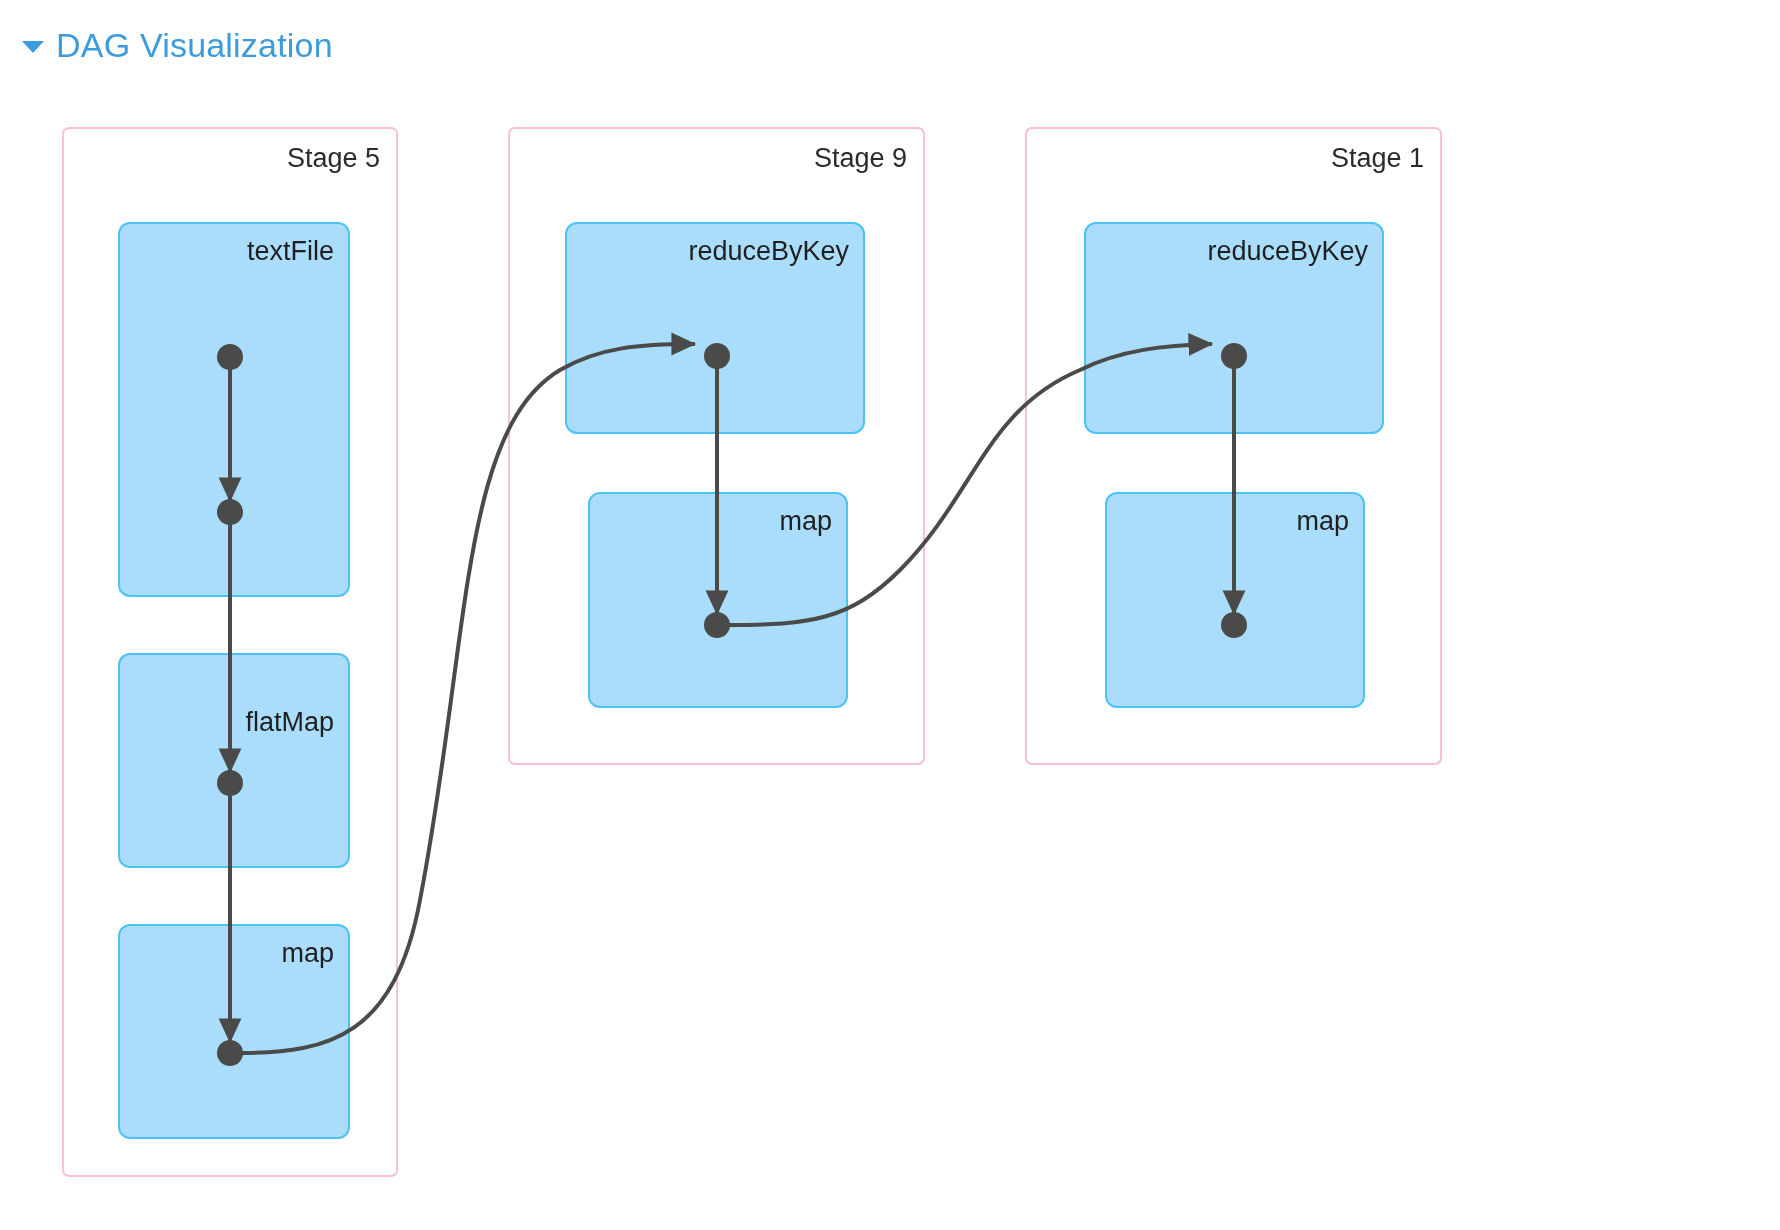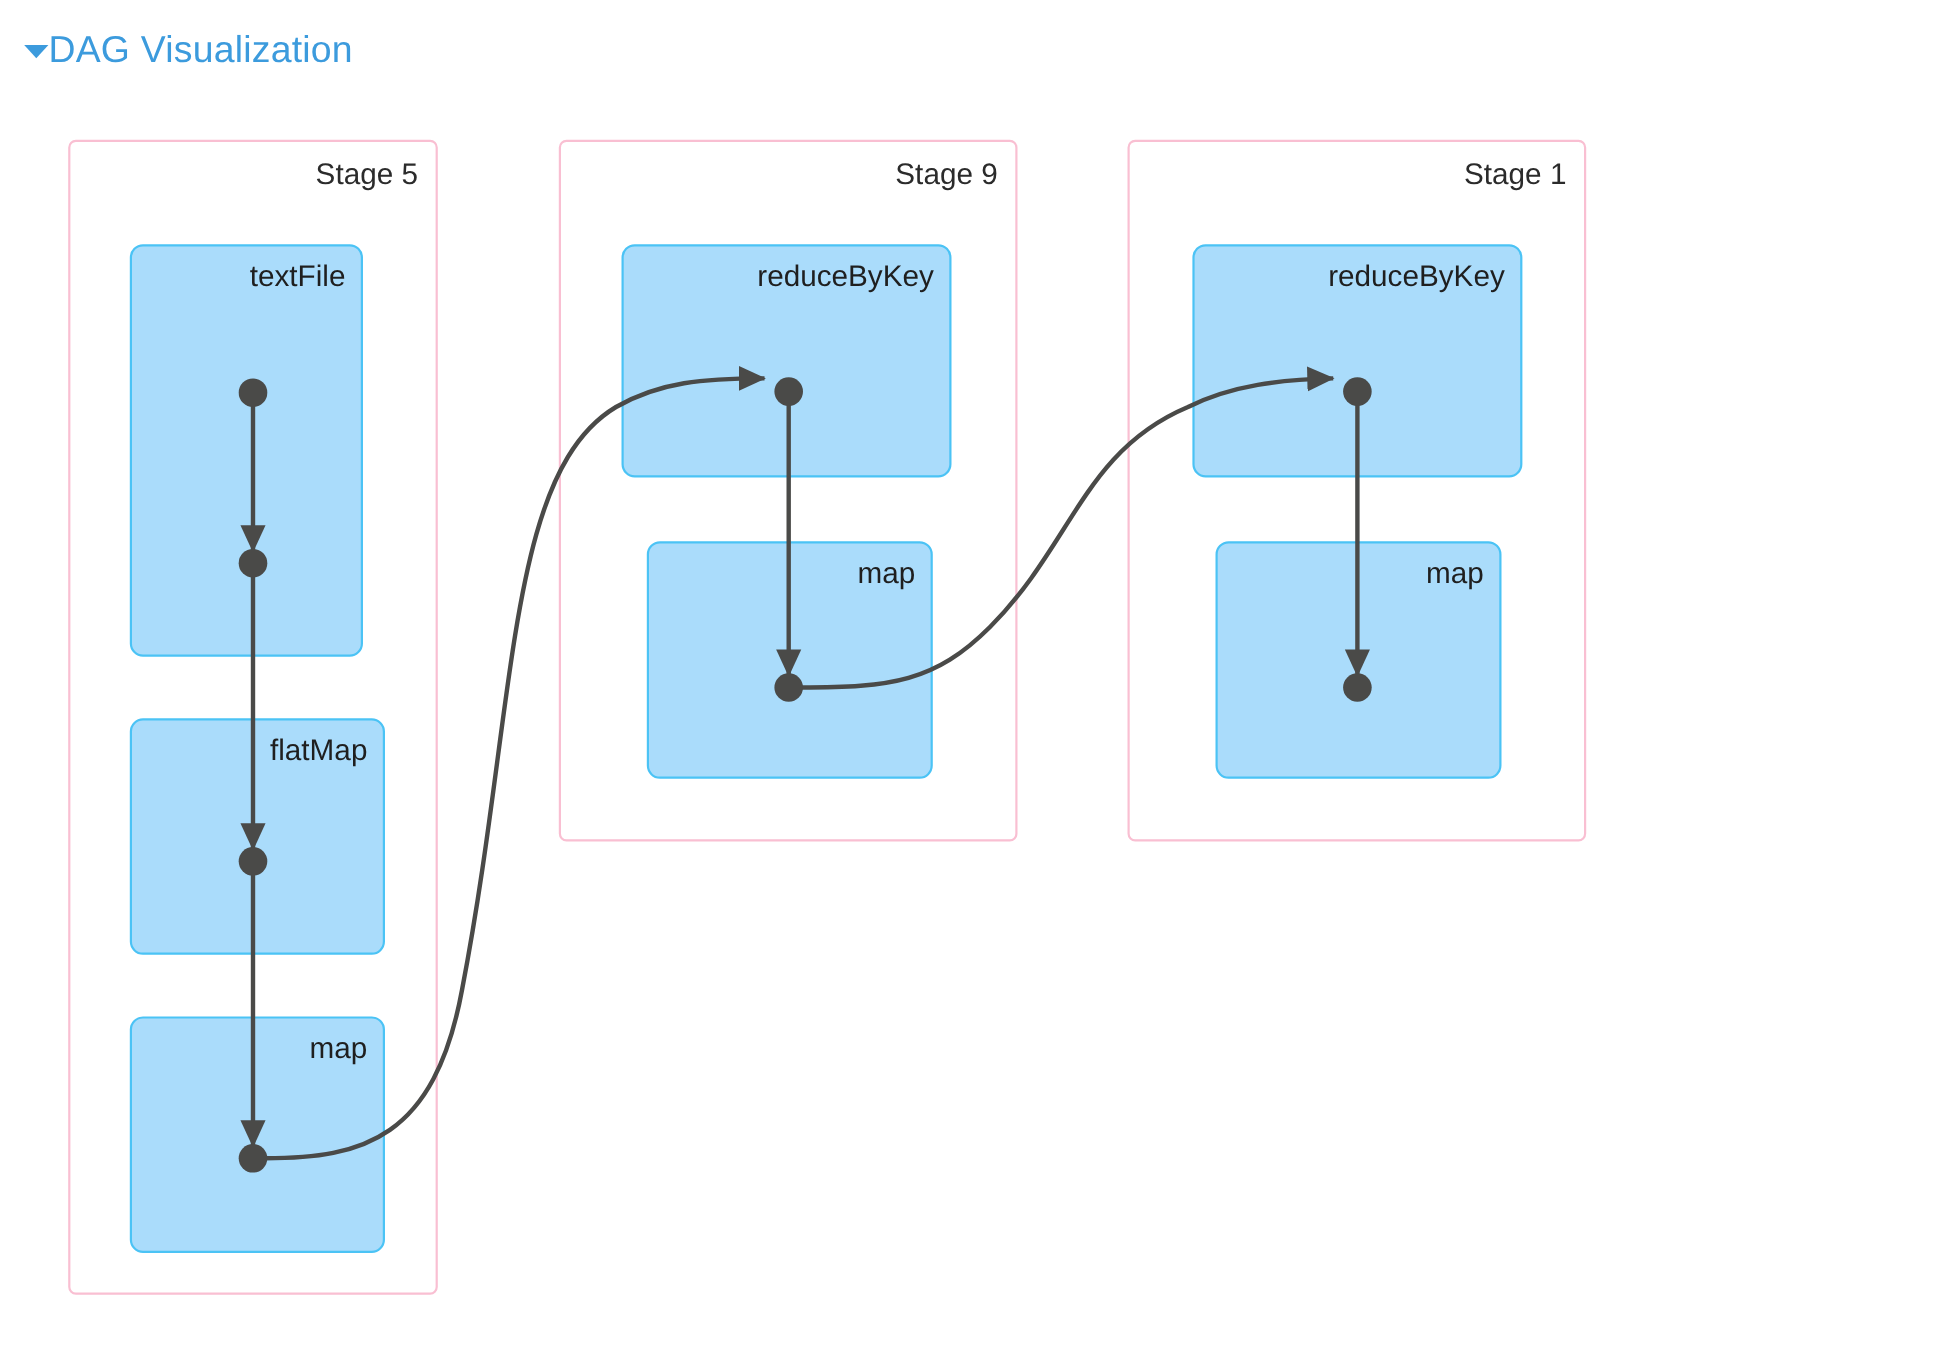--- a/index.html
+++ b/index.html
@@ -16,21 +16,21 @@
     position: relative;
   }
 
   
   #dag-header {
     position: absolute;
     left: 22px;
     top: 28px;
     display: flex;
     align-items: center;
-    gap: 0;
+    gap: 12px;
     cursor: pointer;
     user-select: none;
     justify-content: flex-end;
   }
   #dag-header .caret {
     width: 0;
     height: 0;
     border-left: 11px solid transparent;
     border-right: 11px solid transparent;
     border-top: 12px solid #3C9BDD;
@@ -101,25 +101,25 @@
   <span class="caret"></span>
   <span class="title">DAG Visualization</span>
 </div>
 
 <div id="dag-canvas">
 
   <div id="clusters">
       <div class="stage-cluster" style="left: 62px; top: 127px; width: 336px; height: 1050px; border-color: rgb(249, 191, 210);">
         <div class="stage-label">Stage 5</div>
       </div>
-      <div class="rdd-box" style="left: 118px; top: 222px; width: 212px; height: 375px; background: rgb(170, 220, 251); border-color: rgb(75, 195, 245);">
+      <div class="rdd-box" style="left: 118px; top: 222px; width: 232px; height: 375px; background: rgb(170, 220, 251); border-color: rgb(75, 195, 245);">
         <div class="rdd-label" style="color: rgb(31, 31, 31);">textFile</div>
       </div>
       <div class="rdd-box" style="left: 118px; top: 653px; width: 232px; height: 215px; background: rgb(170, 220, 251); border-color: rgb(75, 195, 245);">
-        <div class="rdd-label" style="color: rgb(31, 31, 31);">flatMap</div>
+        <div class="rdd-label" style="color: rgb(31, 31, 31); margin-top: 40px;">flatMap</div>
       </div>
       <div class="rdd-box" style="left: 118px; top: 924px; width: 232px; height: 215px; background: rgb(170, 220, 251); border-color: rgb(75, 195, 245);">
         <div class="rdd-label" style="color: rgb(31, 31, 31);">map</div>
       </div>
       <div class="stage-cluster" style="left: 508px; top: 127px; width: 417px; height: 638px; border-color: rgb(249, 191, 210);">
         <div class="stage-label">Stage 9</div>
       </div>
       <div class="rdd-box" style="left: 565px; top: 222px; width: 300px; height: 212px; background: rgb(170, 220, 251); border-color: rgb(75, 195, 245);">
         <div class="rdd-label" style="color: rgb(31, 31, 31);">reduceByKey</div>
       </div>

